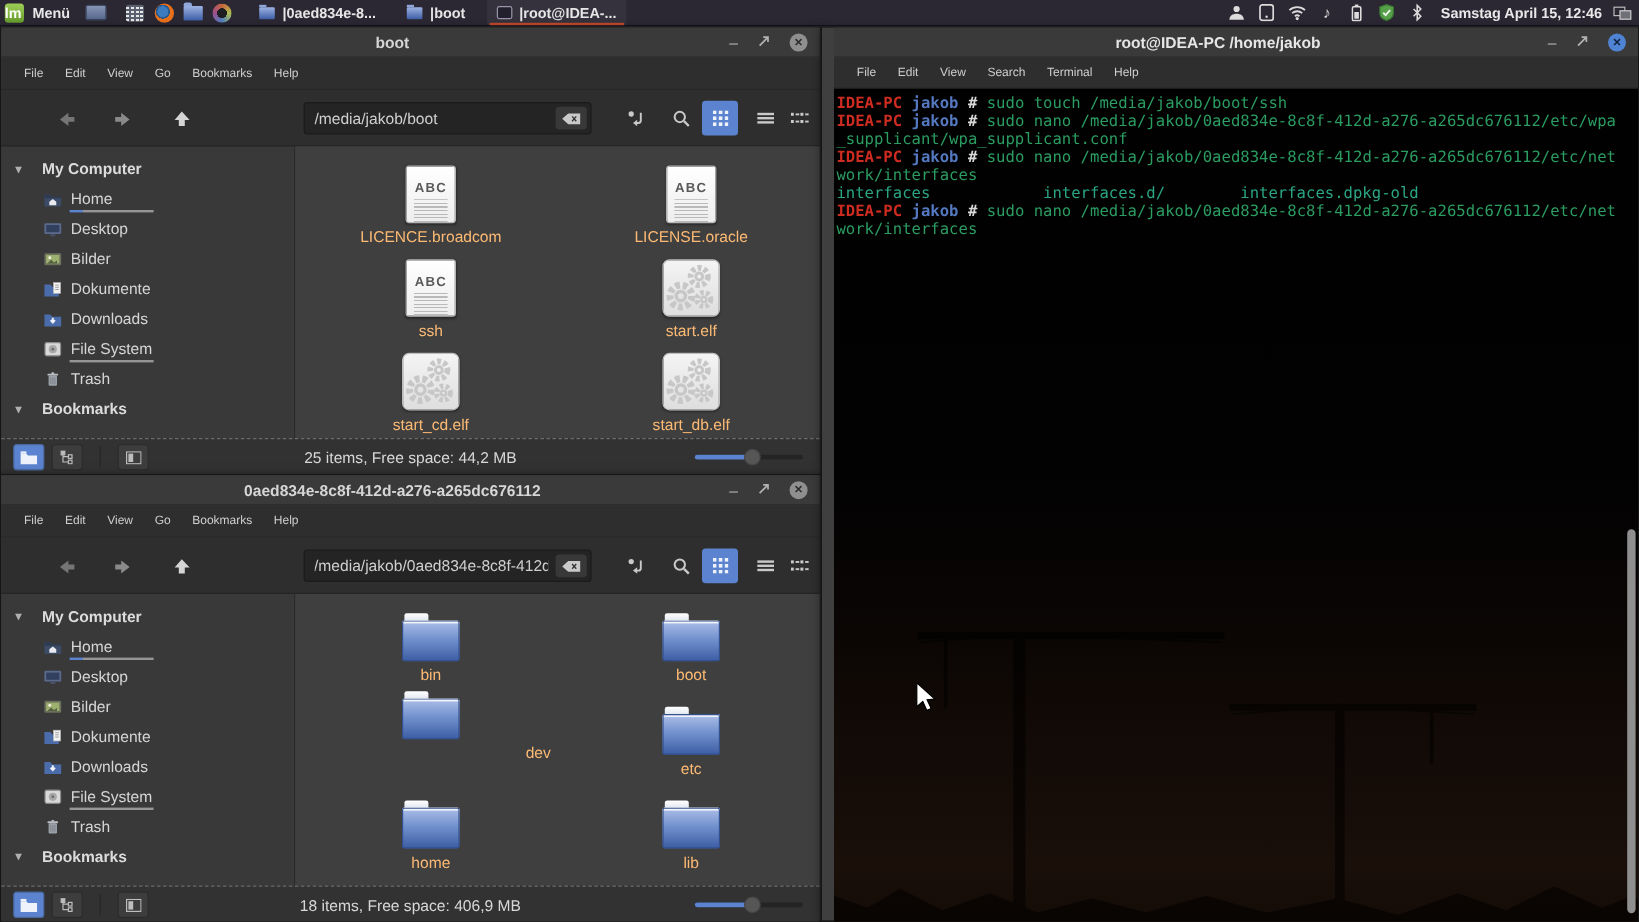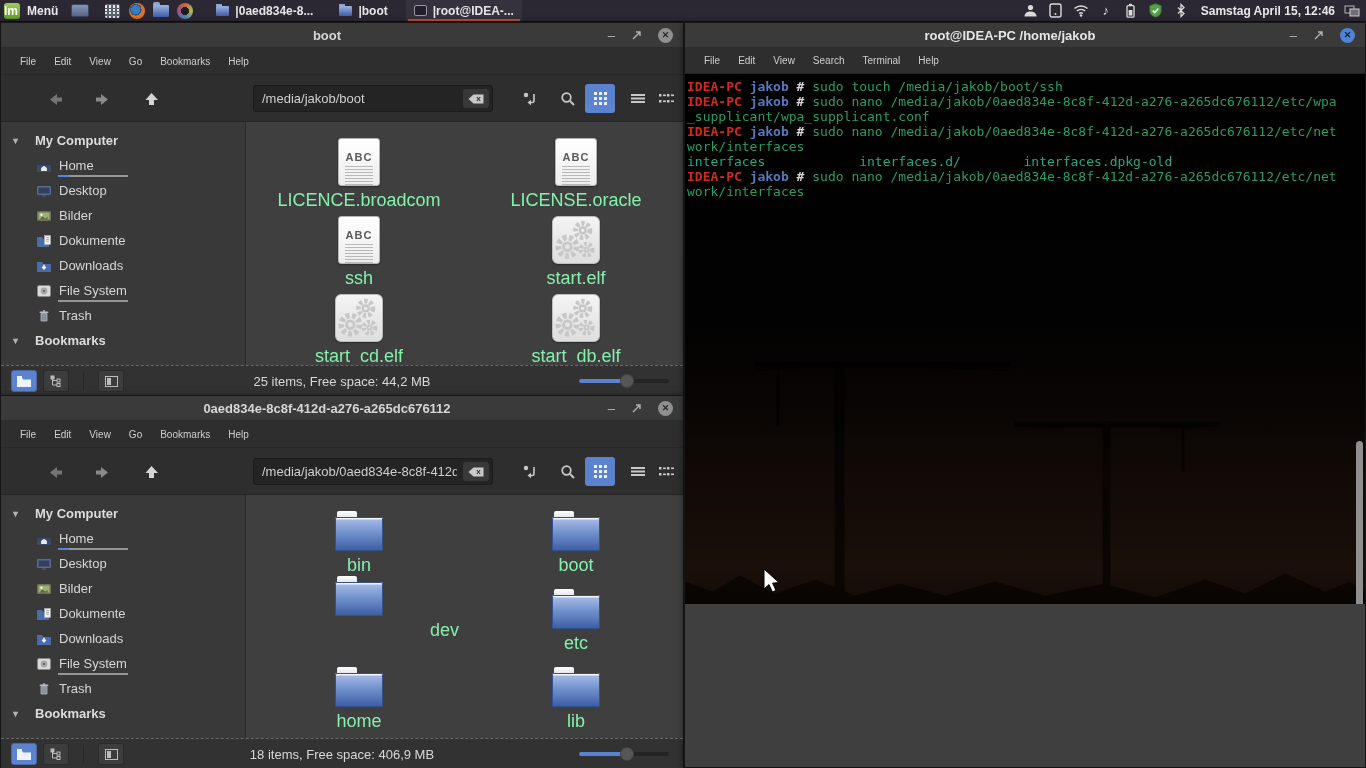--- a/index.html
+++ b/index.html
@@ -106,40 +106,40 @@
   .doclines { width:28px; height:20px; margin:3px auto 0;
               background:repeating-linear-gradient(#b9b9b9 0 1px,transparent 1px 3px); }
   .ficon.elf { width:48px; height:48px; background:linear-gradient(#f4f4f4,#dedede);
                border:1px solid #bdbdbd; border-radius:6px; box-shadow:0 1px 2px rgba(0,0,0,.35); }
   .ficon.folder { width:48px; height:40px; }
   .ftab { position:absolute; top:0; left:2px; width:20px; height:7px;
           background:linear-gradient(#ffffff,#dfe4ee); border-radius:2px 2px 0 0; }
   .fbody { position:absolute; bottom:0; left:0; width:48px; height:34px; border-radius:2px;
            background:linear-gradient(180deg,#f2f5fb 0 2px,#a3b7e4 3px,#7191cd 46%,#3c5ca4 100%);
            box-shadow:inset 0 0 0 1px #33508f; }
-  .flabel { margin-top:4px; font-size:18px; color:#86efac; }
+  .flabel { margin-top:4px; font-size:13px; color:#fdba74; }
   .fm-status { height:31px; background:#323232; border-top:1px dashed #6a6a6a;
                position:relative; display:flex; align-items:center; }
   .sbtn { width:26px; height:22px; border-radius:3px; display:flex; align-items:center;
           justify-content:center; margin-left:6px; background:#3d3d3d; border:1px solid #2c2c2c; }
   .sbtn.blue { background:#5b83cf; border-color:#49699f; margin-left:10px; }
   .ssep { width:1px; height:18px; background:#272727; margin:0 8px 0 14px; }
   .status-text { position:absolute; left:0; right:0; text-align:center; color:#d8d8d8;
                  font-size:13px; }
   .zoomslider { position:absolute; right:14px; top:13px; width:90px; height:4px;
                 background:#242424; border-radius:2px; }
   .zoomfill { position:absolute; left:0; top:0; height:4px; width:48px; background:#5b83cf;
               border-radius:2px; }
   .zoomthumb { position:absolute; left:41px; top:-5px; width:14px; height:14px;
                border-radius:50%; background:#565656; border:1px solid #454545; }
 
   
-  #term { left:684px; top:22px; width:682px; height:746px; }
+  #term { left:684px; top:22px; width:682px; height:746px;padding-left:10px; }
   #term .menubar { height:26px; border-bottom:1px solid #232323; }
-  .term-screen { position:relative; width:100%; height:530px; overflow:hidden;
+  .term-screen { position:relative; width:100%; height:695px; overflow:hidden;
                  background:linear-gradient(180deg,#010101 0%,#020202 45%,#090504 62%,#130b07 80%,#1a0f09 93%,#150c07 100%); }
   .term-bgart { position:absolute; left:0; bottom:0; width:682px; height:360px; opacity:.55; }
   #termlines { position:absolute; left:2px; top:5px; right:10px;
                font-family:"DejaVu Sans Mono", monospace; font-size:13px; line-height:15px; }
   .tline { white-space:pre; }
   .tseg.host { color:#cf2c21; font-weight:bold; }
   .tseg.user { color:#5579c1; font-weight:bold; }
   .tseg.plain { color:#d8d8d8; font-weight:bold; }
   .tseg.cmd { color:#2b9d62; }
   .tseg.listing { color:#2ba583; }

